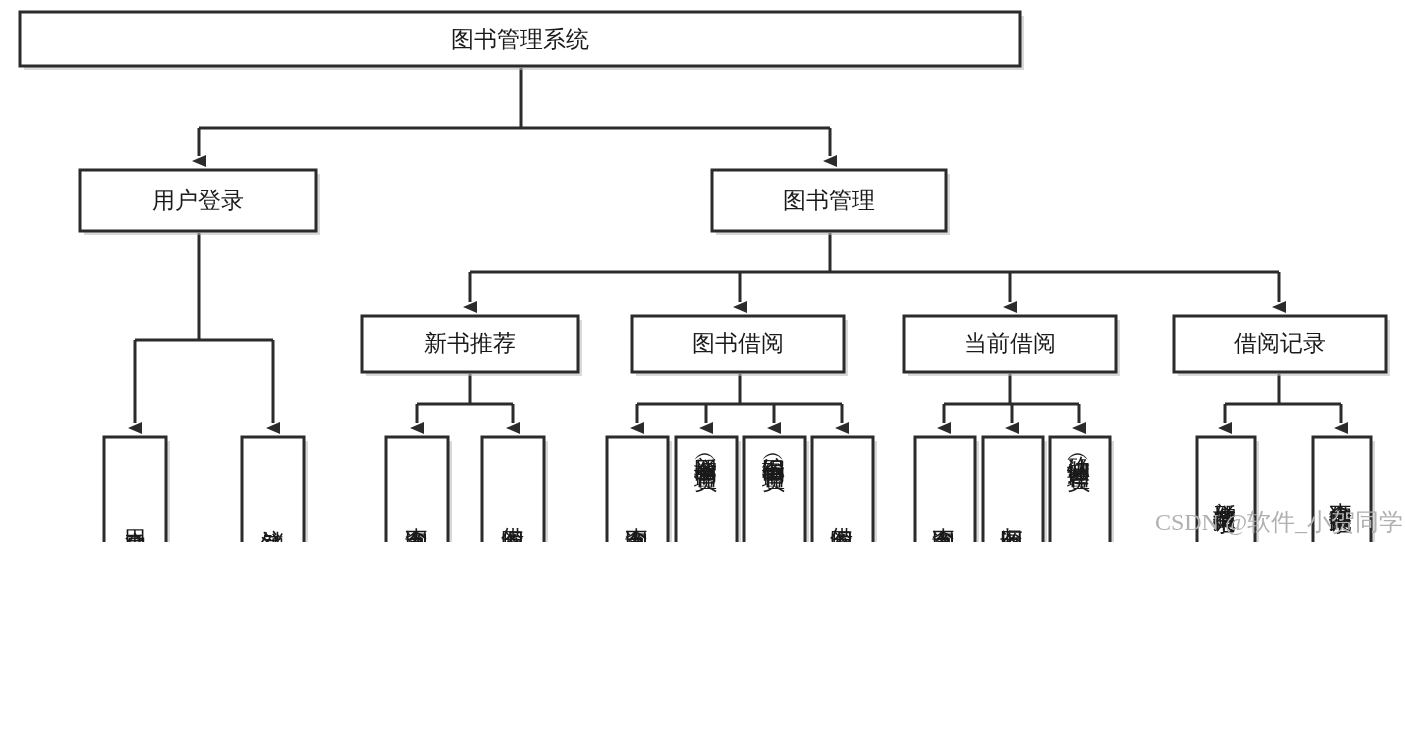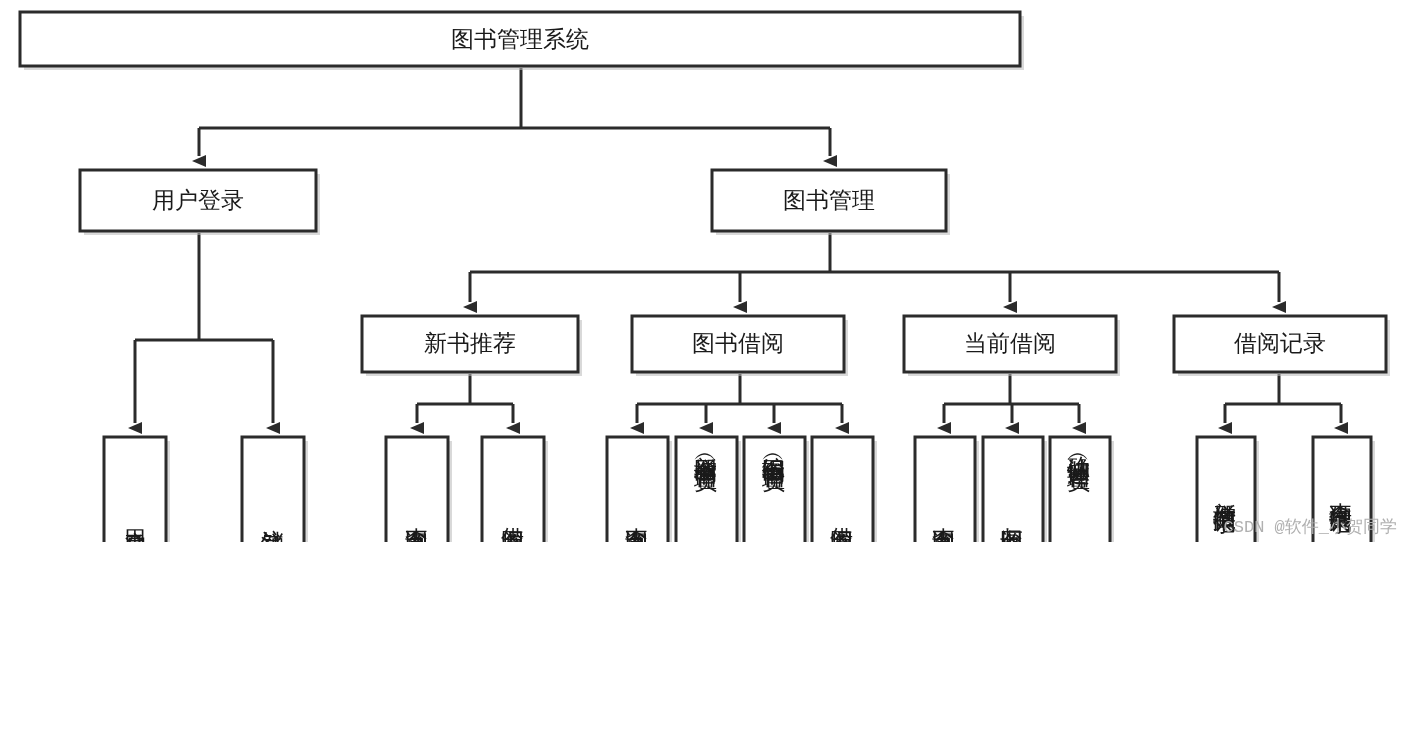--- a/index.html
+++ b/index.html
@@ -50,24 +50,24 @@
   .node-label-v {
     font-family: "Liberation Sans", "DejaVu Sans", sans-serif;
     fill: #1a1a1a;
     font-size: 23px;
     text-anchor: middle;
     writing-mode: vertical-rl;
     letter-spacing: 2px;
   }
   .watermark {
     position: absolute;
-    right: 8px;
+    right: 2px;
     bottom: 4px;
-    font-family: Liberation Mono, monospace;
-    font-size: 17px;
+    font-family: Liberation Serif, serif;
+    font-size: 24px;
     color: #b0b0b0;
     white-space: nowrap;
     user-select: none;
   }
 </style>
 </head>
 <body>
 
 <div id="diagram-root">
 

